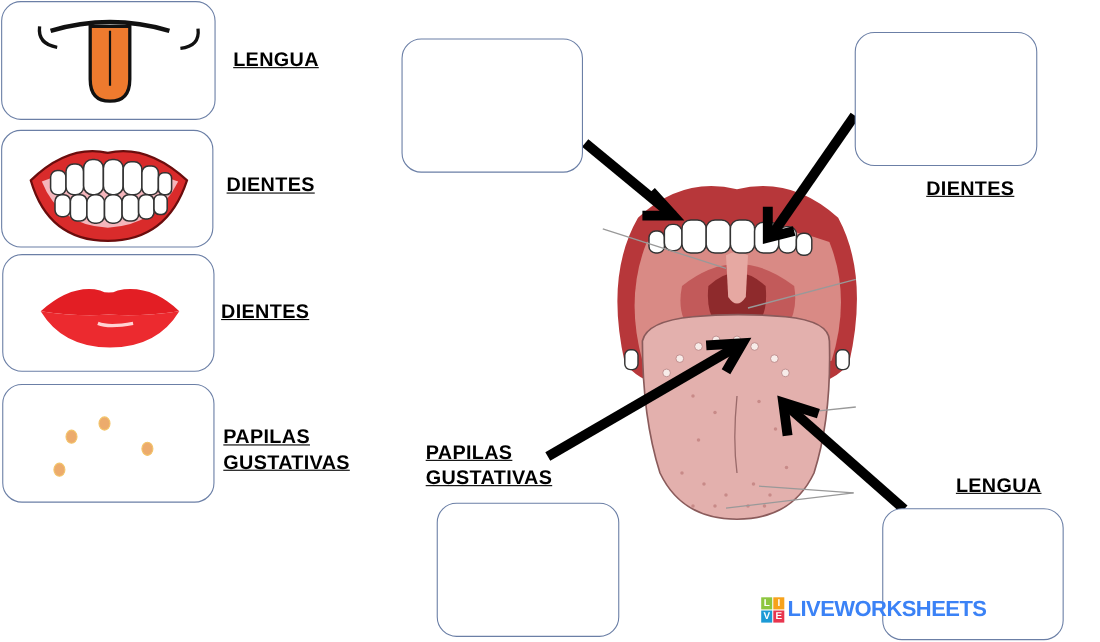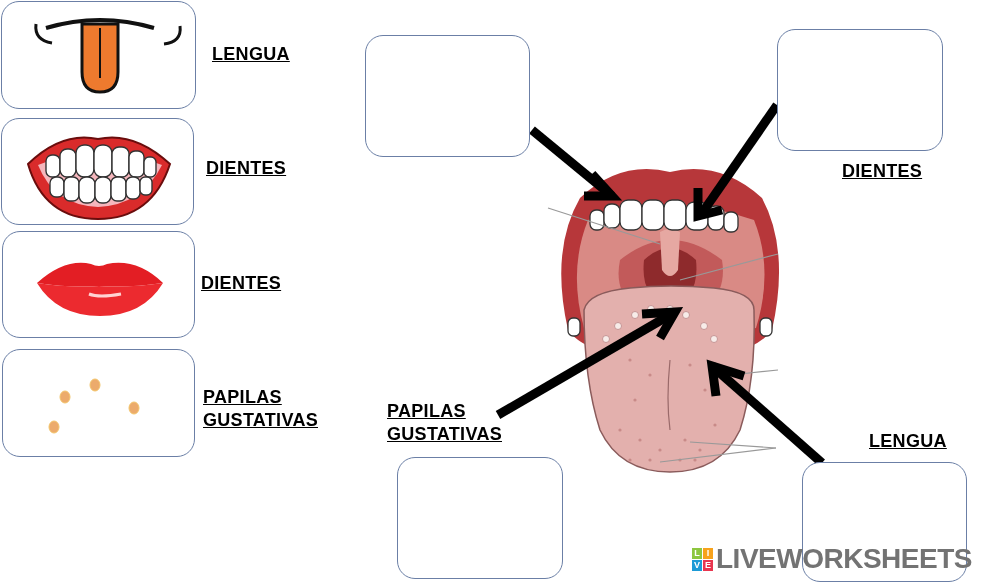--- a/index.html
+++ b/index.html
@@ -9,21 +9,21 @@
           background:#fff; box-sizing:border-box; overflow:hidden; }
   .drop { position:absolute; border:1.5px solid #6b7fa6; border-radius:18px;
           background:#fff; box-sizing:border-box; }
   .label { position:absolute; font-weight:bold; color:#000; font-size:18px;
            line-height:21px; letter-spacing:0.3px;text-decoration:underline; }
   svg { display:block; }
   .abs { position:absolute; }
   .brand { position:absolute; left:692px; top:543px; display:flex; align-items:center; }
   .brand-blocks { display:grid; grid-template-columns:10px 10px; grid-template-rows:11px 11px; gap:1px; margin-right:3px; }
   .brand-blocks span { font-size:9px; font-weight:bold; color:#fff; display:flex; align-items:center; justify-content:center; line-height:1; }
-  .brand-text { font-size:28px; font-weight:bold; color:#737373; letter-spacing:-0.5px; }
+  .brand-text { font-size:20px; font-weight:bold; color:#3b82f6; letter-spacing:-0.5px; }
 </style>
 </head>
 <body>
 
 <div class="card" style="left:1px;top:1px;width:195px;height:108px;">
   <svg width="195" height="108" viewBox="0 0 195 108">
     <path d="M44 26 Q98 10 152 26" stroke="#111" stroke-width="4" fill="none"></path>
     <path d="M34 22 Q32 38 50 41" stroke="#111" stroke-width="3" fill="none"></path>
     <path d="M178 24 Q180 40 162 42" stroke="#111" stroke-width="3" fill="none"></path>
     <path d="M80 22 L80 70 Q80 90 98 90 Q116 90 116 70 L116 22 Z" fill="#ee7a2e" stroke="#111" stroke-width="3"></path>

